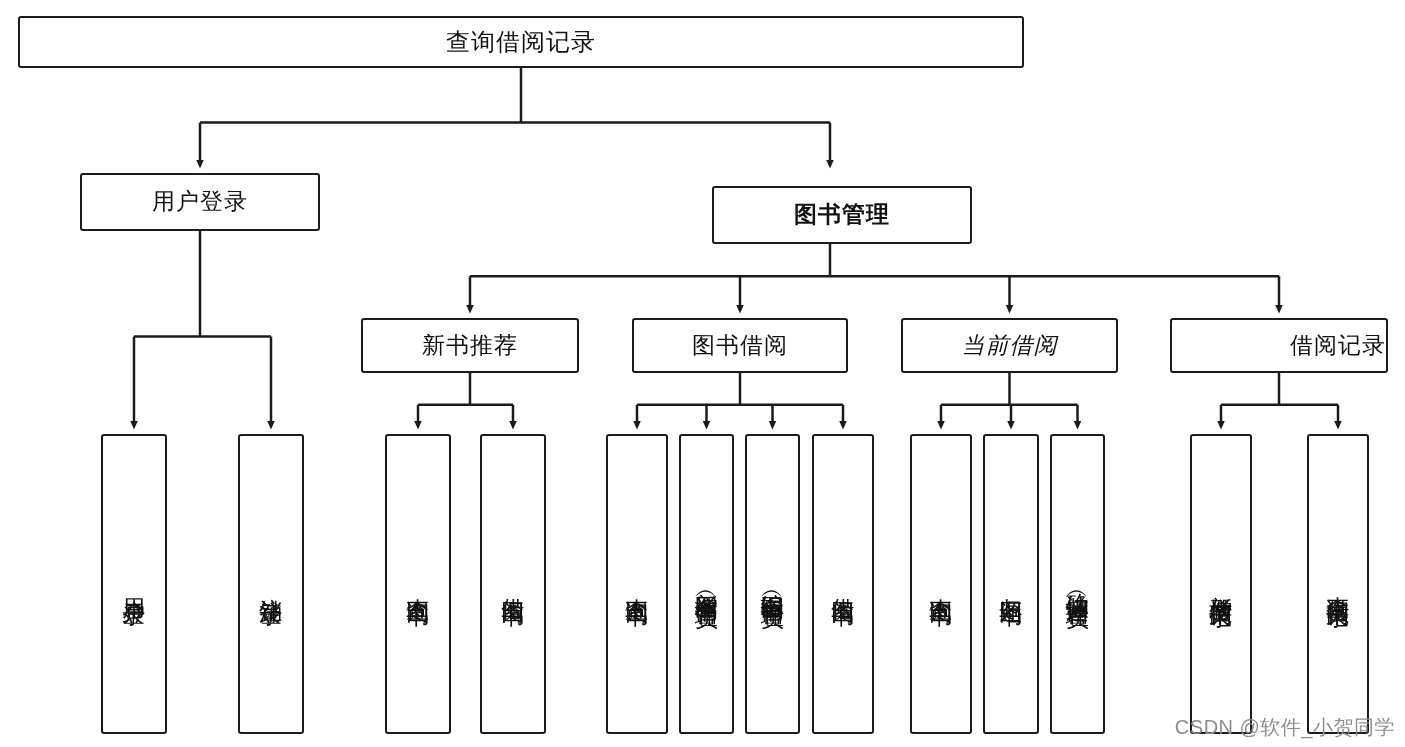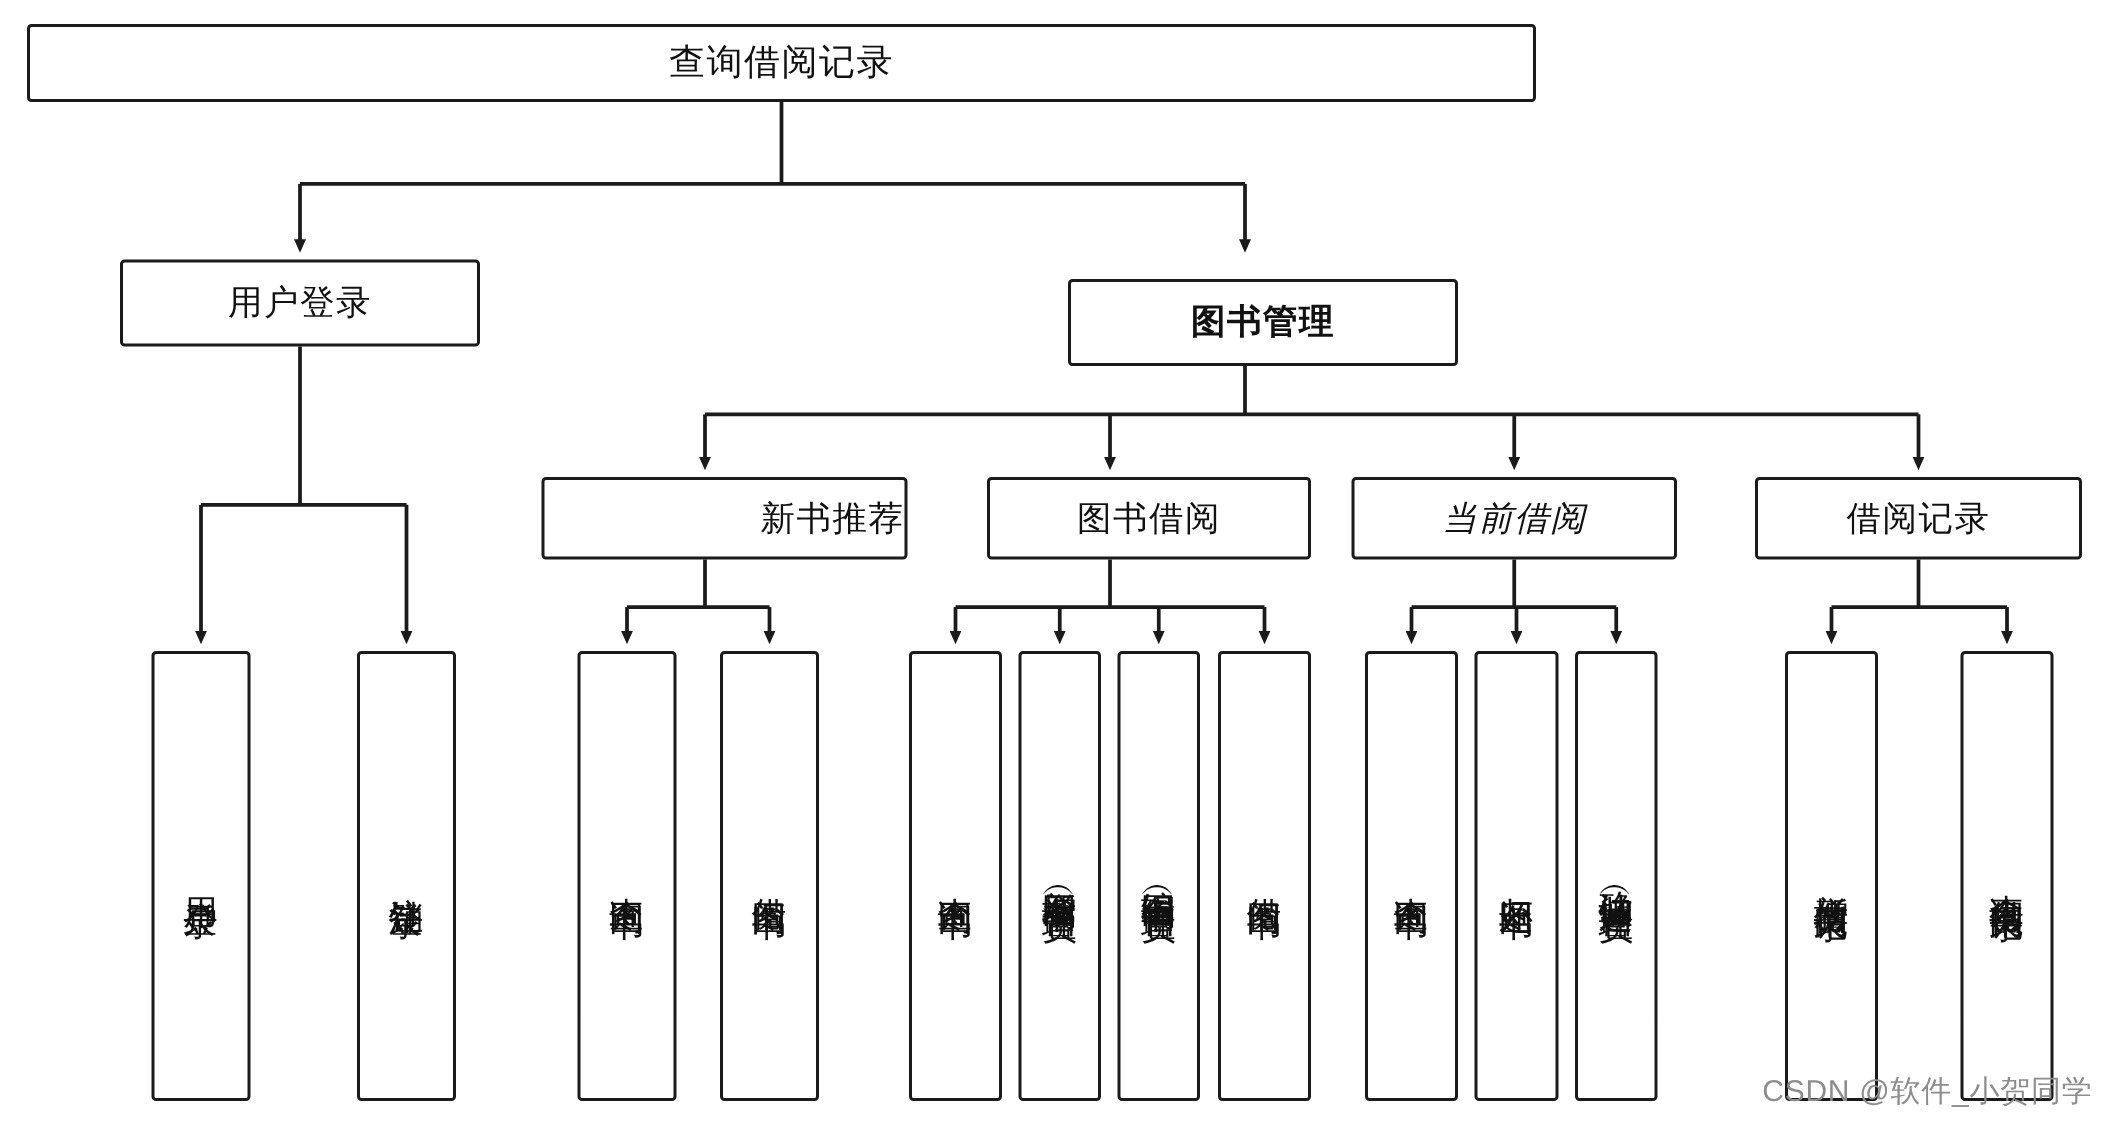--- a/index.html
+++ b/index.html
@@ -115,30 +115,30 @@
   <div id="node-layer">
       <div class="node h-node root" style="left: 18px; top: 16px; width: 1006px; height: 52px;">
         <span class="label">查询借阅记录</span>
       </div>
       <div class="node h-node" style="left: 80px; top: 173px; width: 240px; height: 58px;">
         <span class="label">用户登录</span>
       </div>
       <div class="node h-node" style="left: 712px; top: 186px; width: 260px; height: 58px; font-weight: bold;">
         <span class="label">图书管理</span>
       </div>
-      <div class="node h-node" style="left: 361px; top: 318px; width: 244px; height: 55px; justify-content: flex-end;">
+      <div class="node h-node" style="left: 361px; top: 318px; width: 218px; height: 55px;">
         <span class="label">新书推荐</span>
       </div>
-      <div class="node h-node" style="left: 658px; top: 318px; width: 216px; height: 55px;">
+      <div class="node h-node" style="left: 632px; top: 318px; width: 216px; height: 55px;">
         <span class="label">图书借阅</span>
       </div>
       <div class="node h-node" style="left: 901px; top: 318px; width: 217px; height: 55px; font-style: italic;">
         <span class="label">当前借阅</span>
       </div>
-      <div class="node h-node" style="left: 1170px; top: 318px; width: 218px; height: 55px;">
+      <div class="node h-node" style="left: 1170px; top: 318px; width: 218px; height: 55px; justify-content: flex-end;">
         <span class="label">借阅记录</span>
       </div>
       <div class="node v-node" style="left: 101px; top: 434px; width: 66px; height: 300px;">
         <span class="label">用户登录</span>
       </div>
       <div class="node v-node" style="left: 238px; top: 434px; width: 66px; height: 300px;">
         <span class="label">注销登录</span>
       </div>
       <div class="node v-node" style="left: 385px; top: 434px; width: 66px; height: 300px;">
         <span class="label">查询图书</span>

